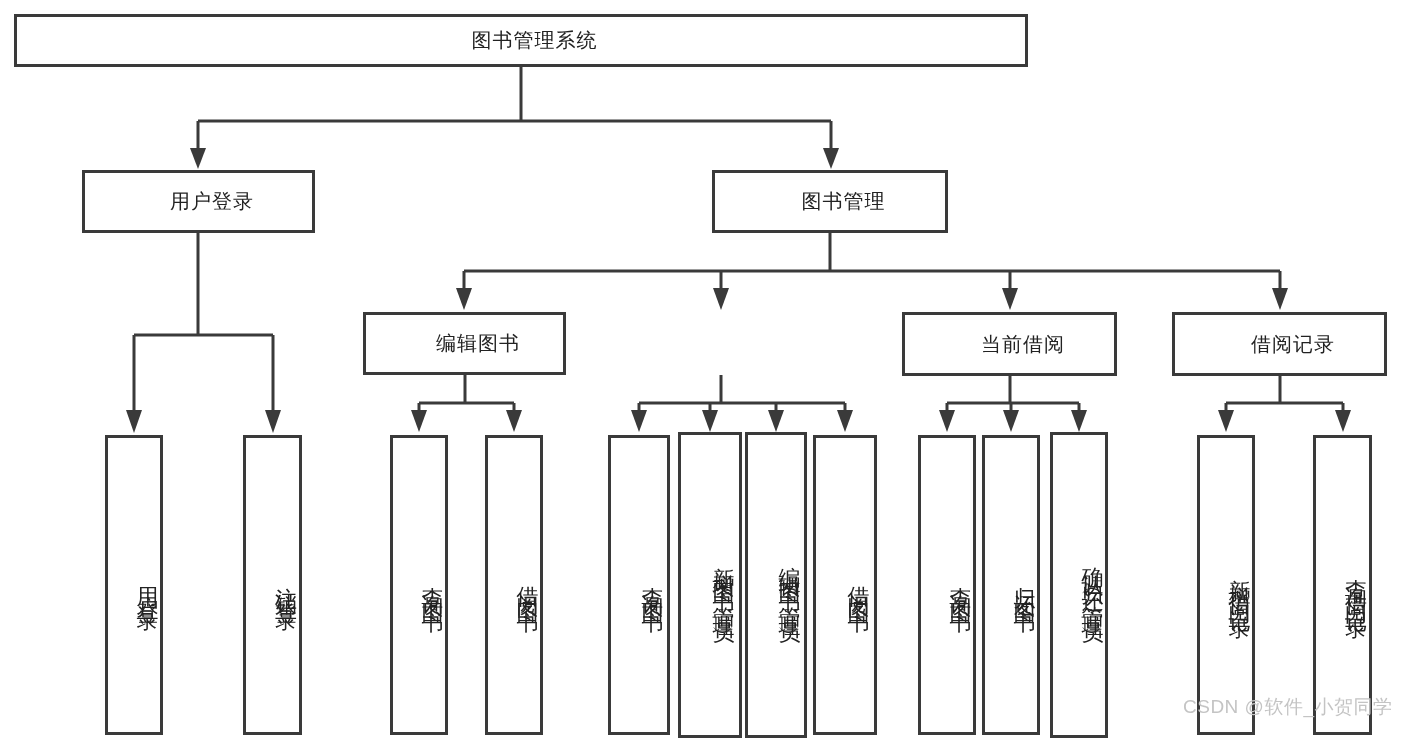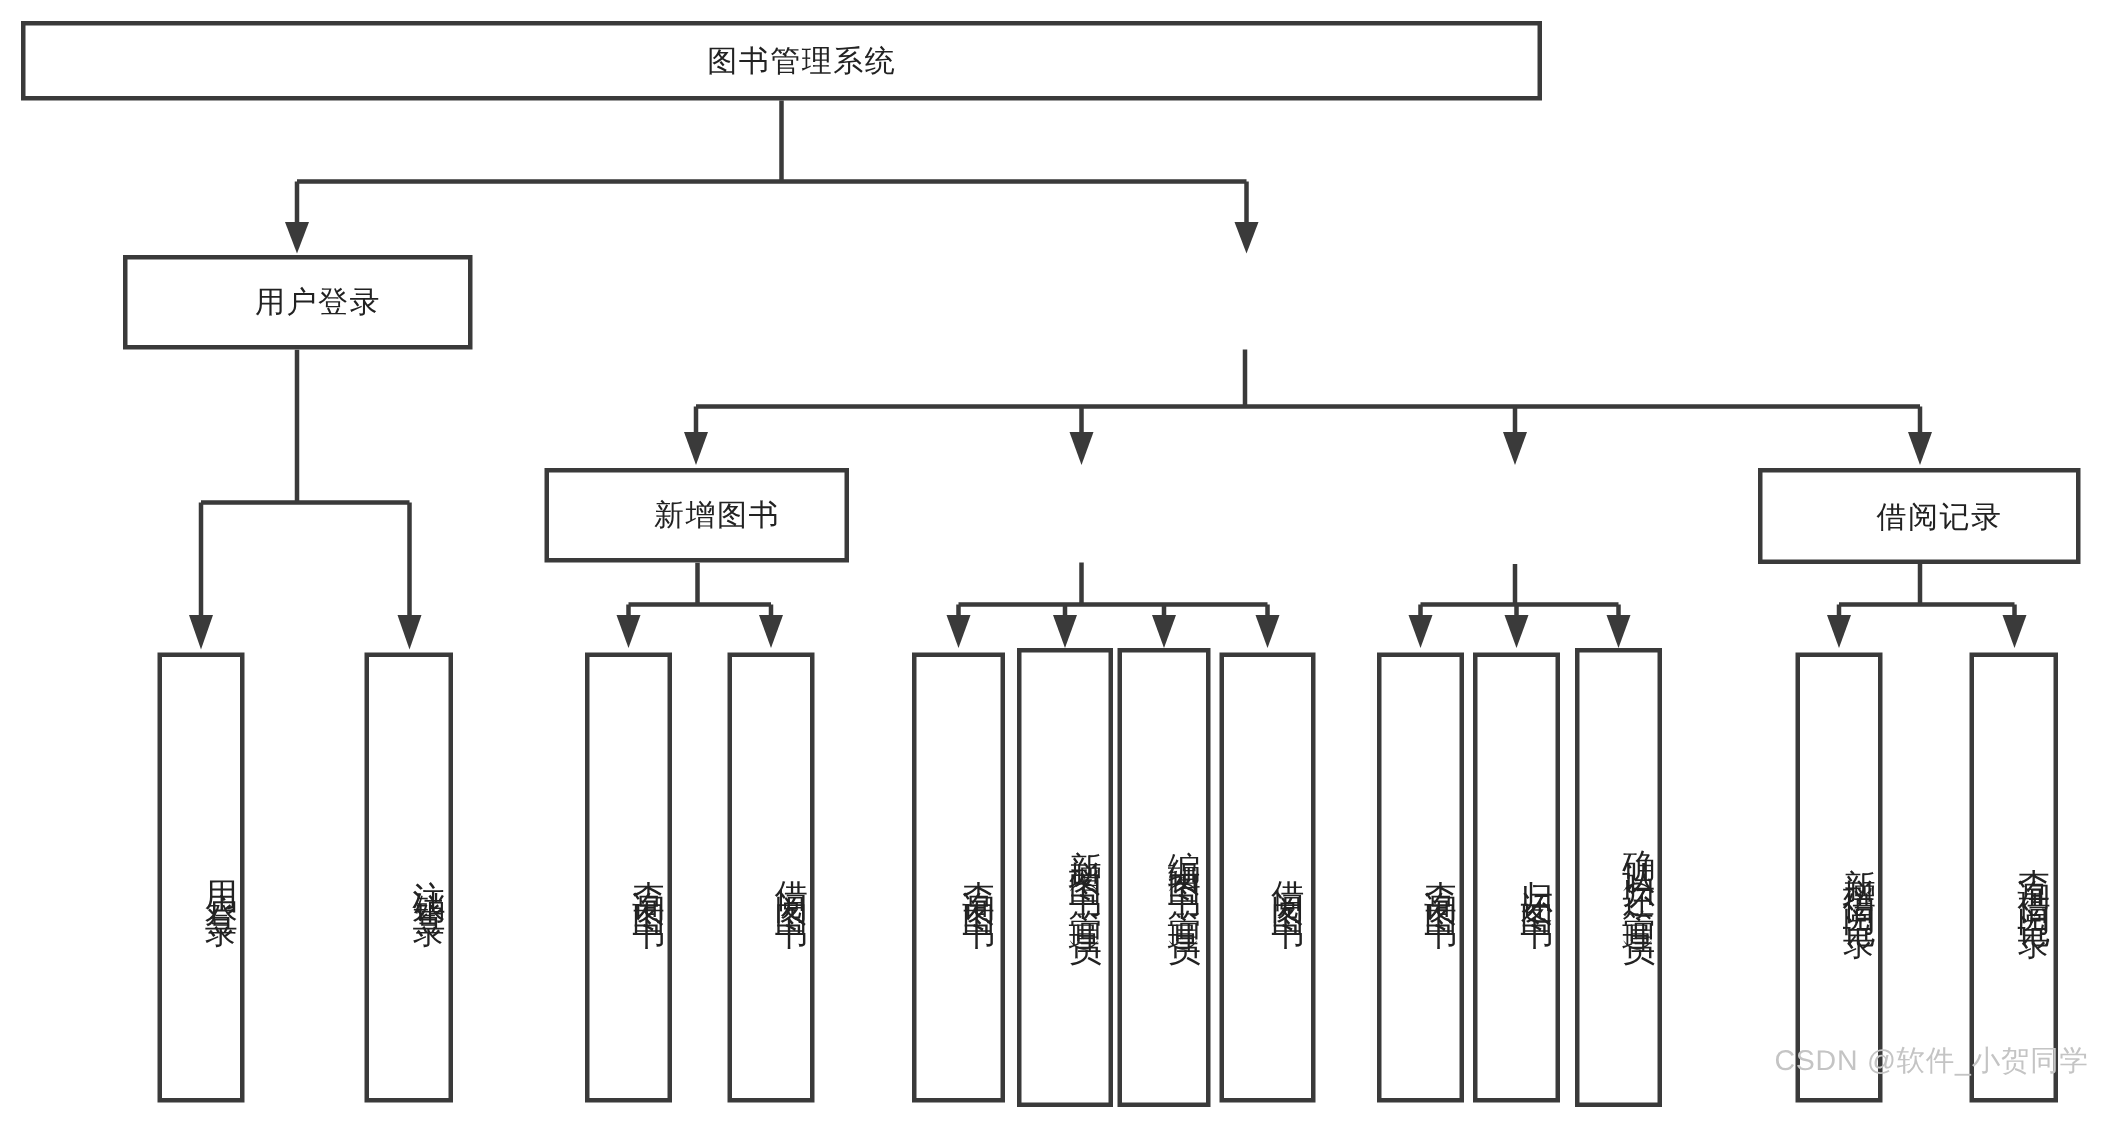--- a/index.html
+++ b/index.html
@@ -72,23 +72,29 @@
     </g>
   </svg>
 
   <div class="box hlabel" style="left:14px;top:14px;width:1014px;height:53px">
     <span>图书管理系统</span>
   </div>
 
   <div class="box hlabel" style="left:82px;top:170px;width:233px;height:63px">
     <span>用户登录</span>
   </div>
+  <div class="box hlabel" style="left:712px;top:170px;width:236px;height:63px">
+    <span>图书管理</span>
+  </div>
 
   <div class="box hlabel" style="left:363px;top:312px;width:203px;height:63px">
-    <span>新增图书</span>
+    <span>编辑图书</span>
+  </div>
+  <div class="box hlabel" style="left:902px;top:312px;width:215px;height:64px">
+    <span>当前借阅</span>
   </div>
   <div class="box hlabel" style="left:1172px;top:312px;width:215px;height:64px">
     <span>借阅记录</span>
   </div>
 
   <div class="box leaf" style="left:105px;top:435px;width:58px;height:300px">
     <span>用户登录</span>
   </div>
   <div class="box leaf" style="left:243px;top:435px;width:59px;height:300px">
     <span>注销登录</span>

